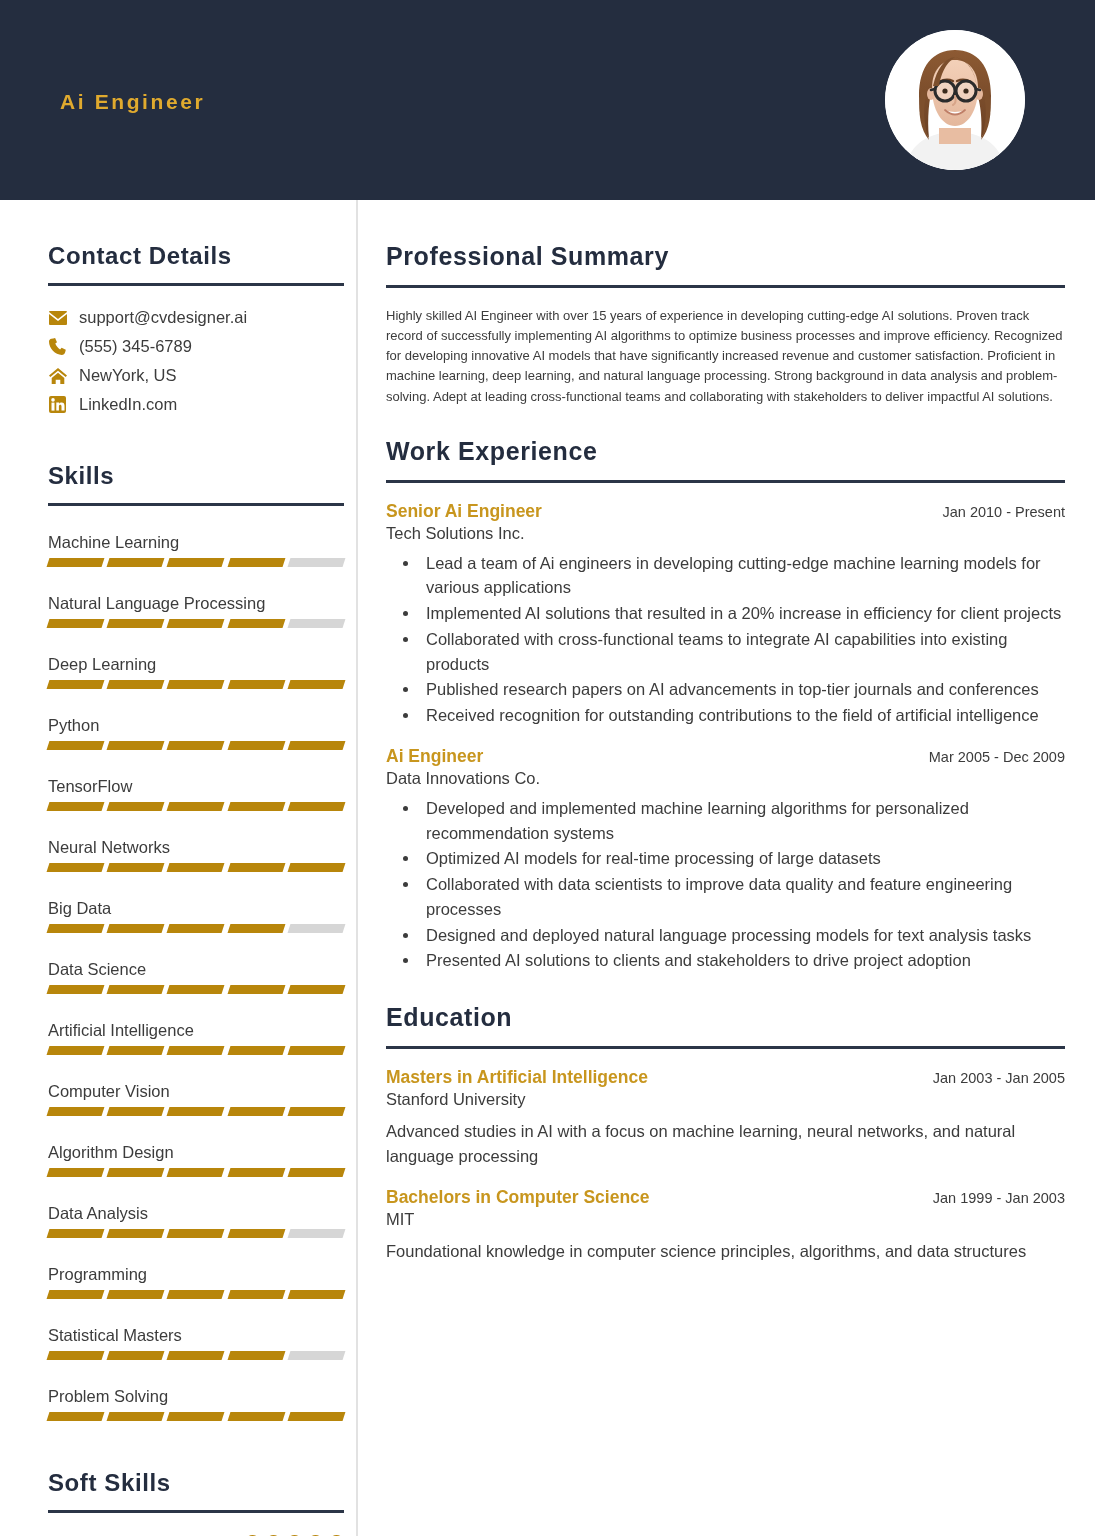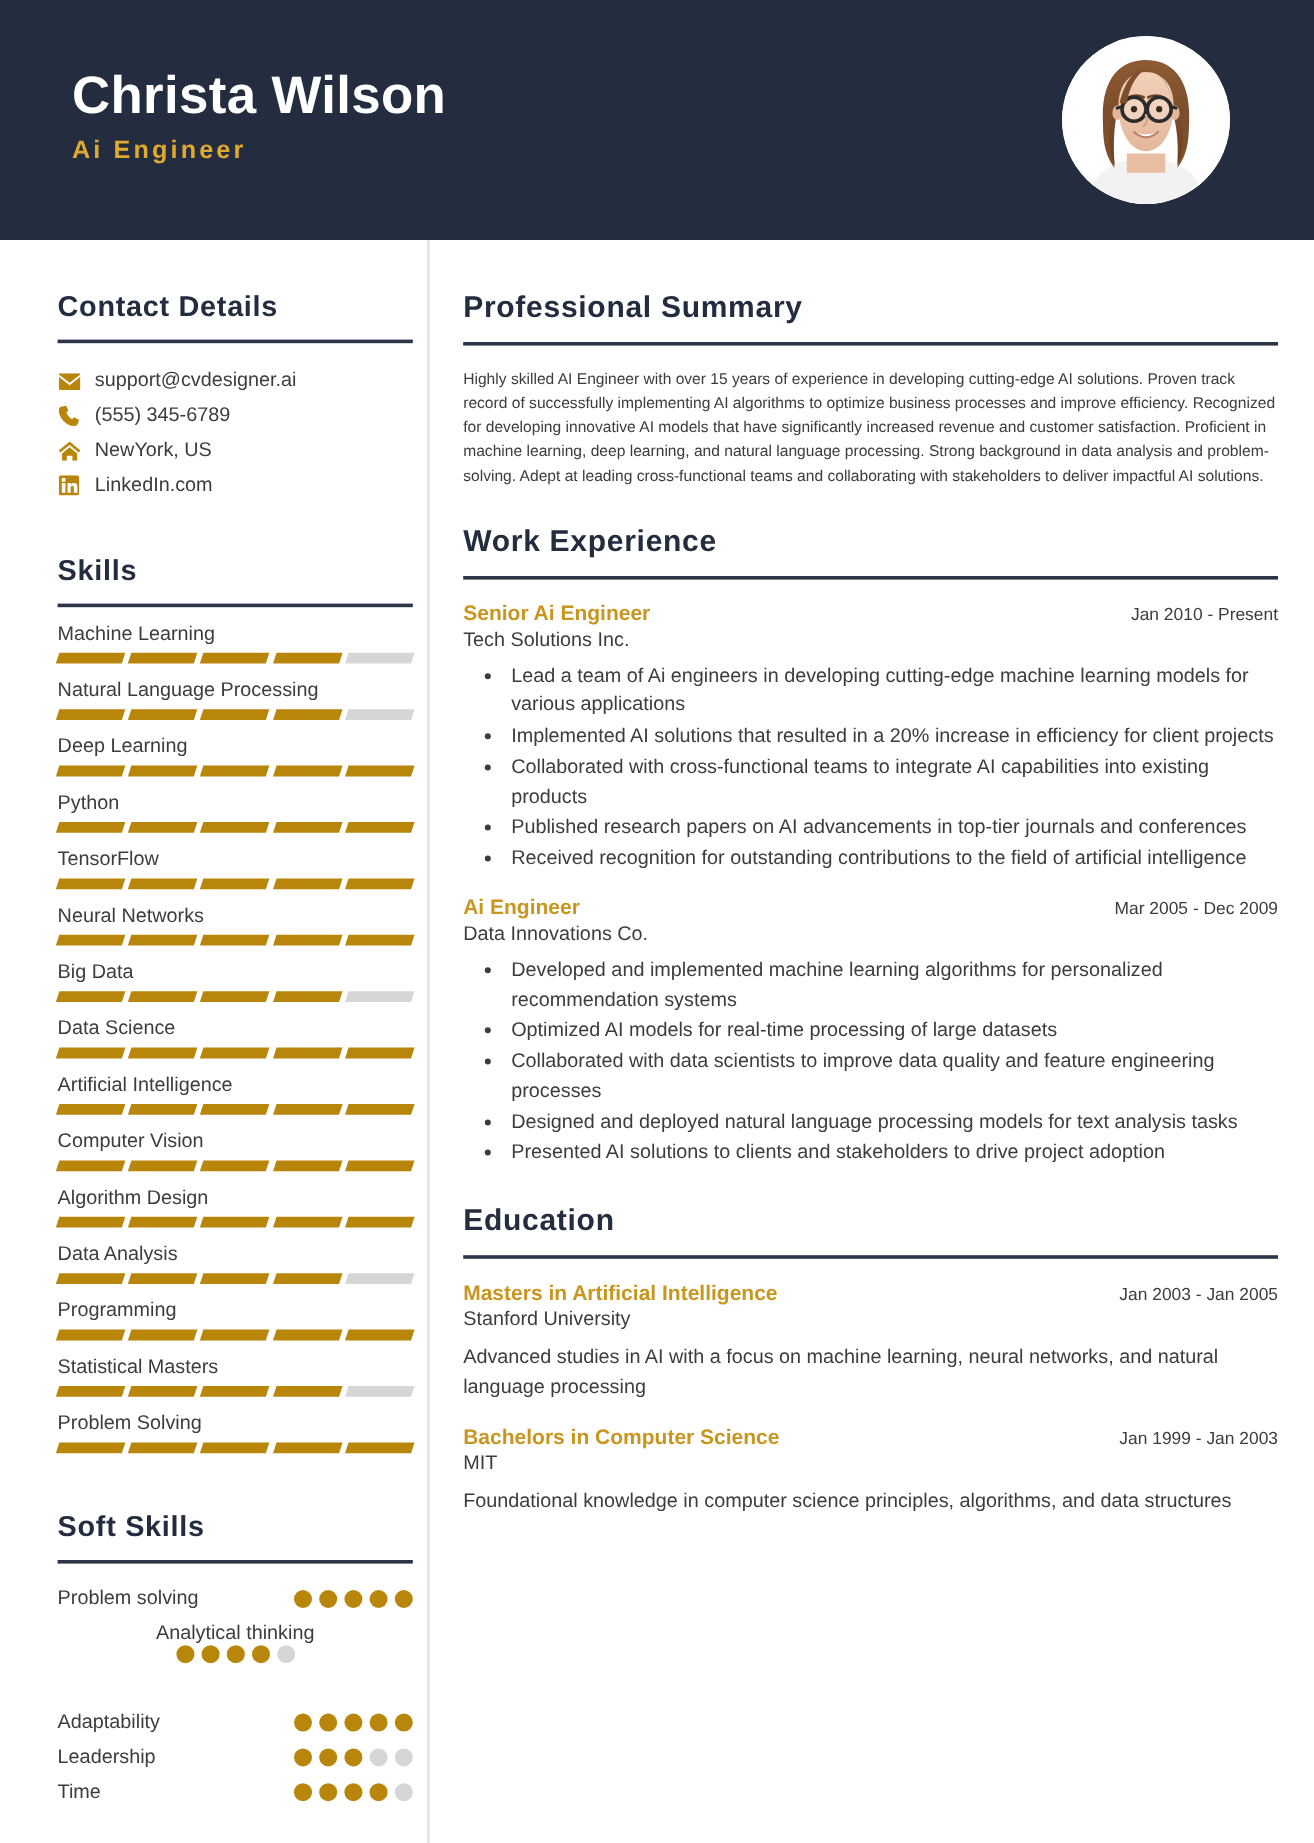--- a/index.html
+++ b/index.html
@@ -104,21 +104,21 @@
     flex: none;
     display: flex;
     align-items: center;
     justify-content: center;
     color: #b8860b;
   }
   .c-icon svg { display: block; fill: #b8860b; }
 
   
   .block { margin-top: 48px; }
-  .skill-item { margin-top: 13px; }
+  .skill-item { margin-top: 27px; }
   .skill-name {
     font-size: 16.5px;
     color: #3c3c3c;
     margin-bottom: 6px;
   }
   .bar {
     display: flex;
     gap: 5px;
     height: 9px;
   }
@@ -201,21 +201,20 @@
     margin-top: 10px;
   }
 </style>
 </head>
 <body>
 
 <div class="page">
 
   <div class="header">
     <div class="header-text">
-      <div class="full-name">Christa Wilson</div>
       <div class="job-title">Ai Engineer</div>
     </div>
     <div class="avatar">
       <svg viewBox="0 0 140 140">
         <defs>
           <clipPath id="avclip">
               <circle cx="70" cy="70" r="70"></circle>
             </clipPath>
           <linearGradient id="hairg" x1="0" y1="0" x2="0" y2="1">
             <stop offset="0" stop-color="#8d5a33"></stop>

